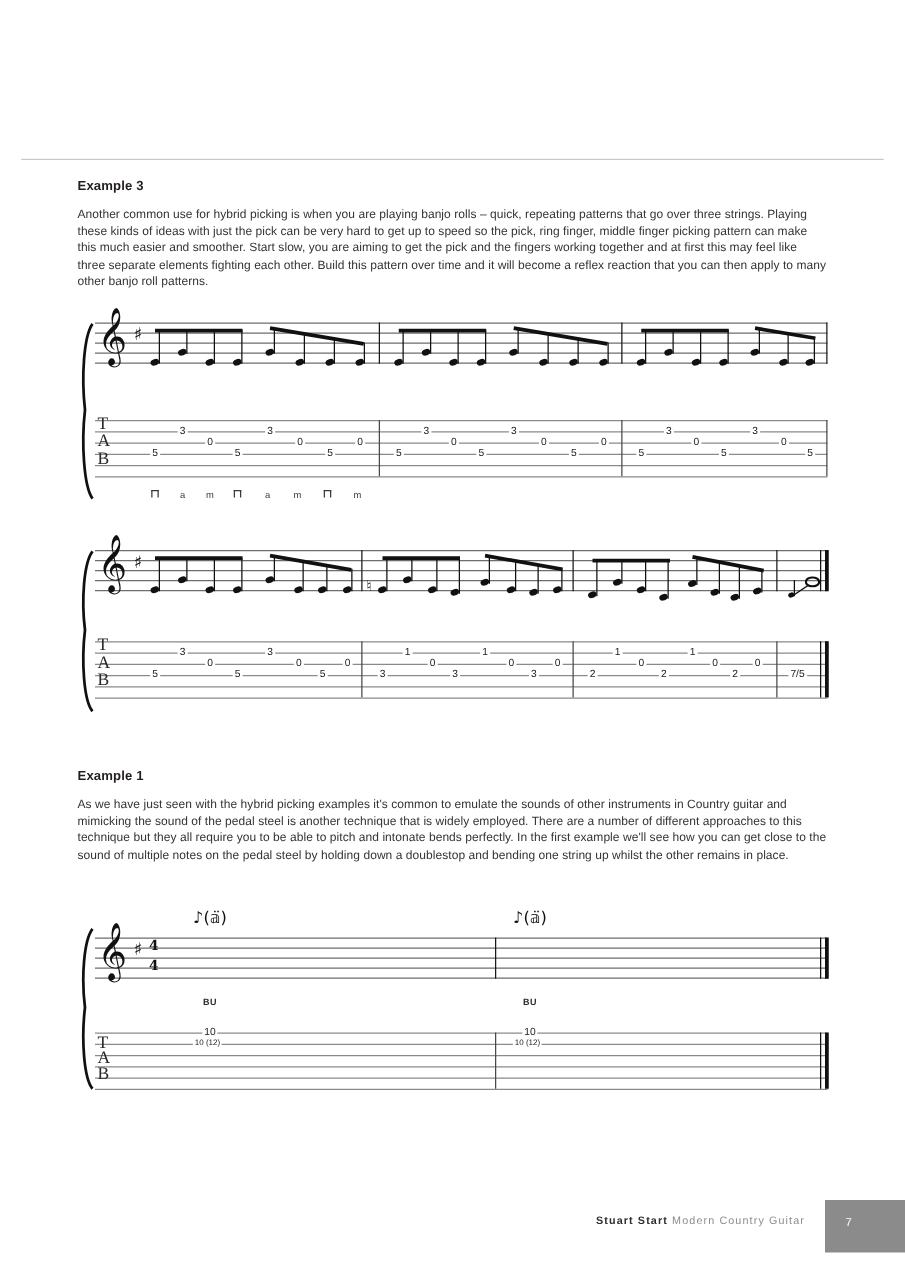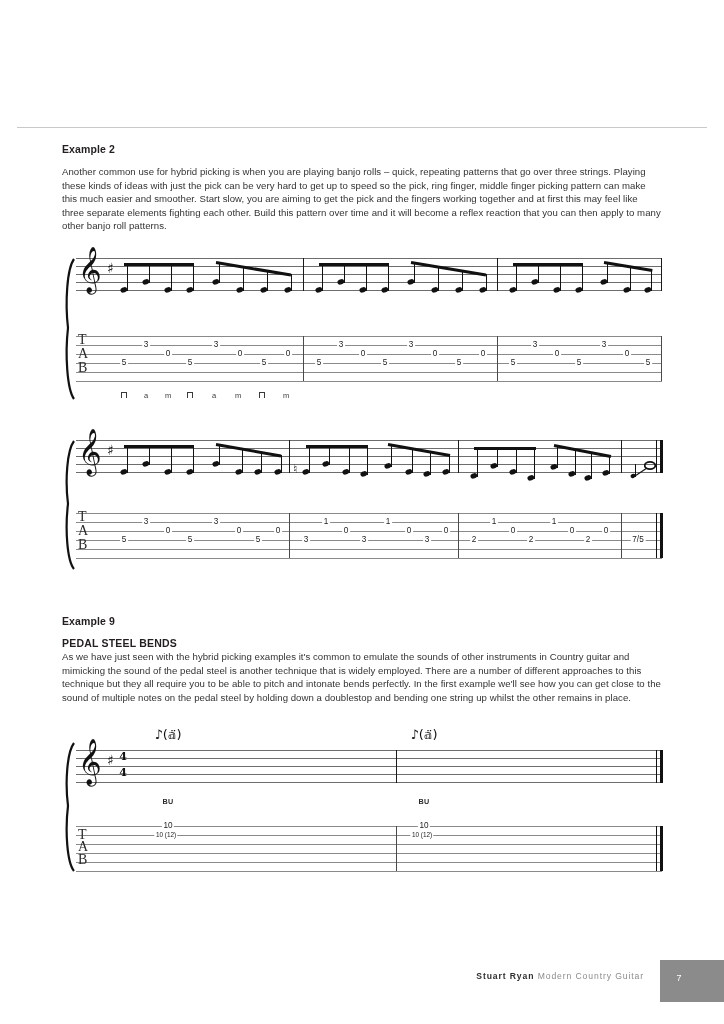--- a/index.html
+++ b/index.html
@@ -253,21 +253,21 @@
   }
 </style>
 </head>
 <body>
 
 <div class="page">
 
   <div class="top-rule"></div>
 
   <div class="content" style="top:143px;">
-    <p class="ex-title">Example 2</p>
+    <p class="ex-title">Example 3</p>
     <p class="body-text">Another common use for hybrid picking is when you are playing banjo rolls – quick, repeating patterns that go over three strings. Playing these kinds of ideas with just the pick can be very hard to get up to speed so the pick, ring finger, middle finger picking pattern can make this much easier and smoother. Start slow, you are aiming to get the pick and the fingers working together and at first this may feel like three separate elements fighting each other. Build this pattern over time and it will become a reflex reaction that you can then apply to many other banjo roll patterns.</p>
   </div>
 
   <div class="system" style="top:258px; width:600px; height:142px;">
     <div class="sys-inner" style="height:142px;">
 
       <svg class="brace" viewBox="0 0 14 130" preserveAspectRatio="none">
         <path d="M12 1 C5 10, 3 40, 6 64 C3 88, 5 120, 12 129" stroke="#111" stroke-width="2.2" fill="none"></path>
       </svg>
 
@@ -537,22 +537,21 @@
         <div class="fret" style="left:562px; top:27px;">7/5</div>
 
         <div class="endbar-thin" style="left:580px; top:0px; height:45px;"></div>
         <div class="endbar-thick" style="left:584px; top:0px; height:45px;"></div>
       </div>
 
     </div>
   </div>
 
   <div class="content" style="top:615px;">
-    <p class="ex-title">Example 9</p>
-    <p class="sub-title">PEDAL STEEL BENDS</p>
+    <p class="ex-title">Example 1</p>
     <p class="body-text">As we have just seen with the hybrid picking examples it's common to emulate the sounds of other instruments in Country guitar and mimicking the sound of the pedal steel is another technique that is widely employed. There are a number of different approaches to this technique but they all require you to be able to pitch and intonate bends perfectly. In the first example we'll see how you can get close to the sound of multiple notes on the pedal steel by holding down a doublestop and bending one string up whilst the other remains in place.</p>
   </div>
 
   <div class="system" style="top:742px; width:600px; height:130px;">
     <div class="sys-inner" style="height:130px;">
 
       <svg class="brace" viewBox="0 0 14 126" preserveAspectRatio="none">
         <path d="M12 1 C5 10, 3 39, 6 62 C3 86, 5 117, 12 125" stroke="#111" stroke-width="2.2" fill="none"></path>
       </svg>
 
@@ -601,21 +600,21 @@
 
         <div class="endbar-thin" style="left:580px; top:0px; height:45px;"></div>
         <div class="endbar-thick" style="left:584px; top:0px; height:45px;"></div>
       </div>
 
     </div>
   </div>
 
   <div class="footer">
     <div class="footer-text">
-      <span class="footer-author">Stuart Ryan</span>
+      <span class="footer-author">Stuart Start</span>
       <span class="footer-book">Modern Country Guitar</span>
     </div>
     <div class="page-box">
       <div class="page-num">7</div>
     </div>
   </div>
 
 </div>
 
 </body></html>

